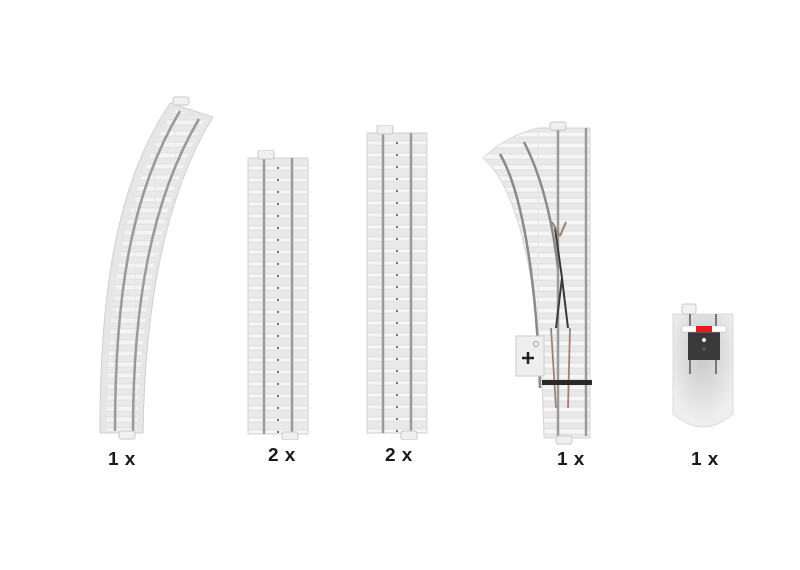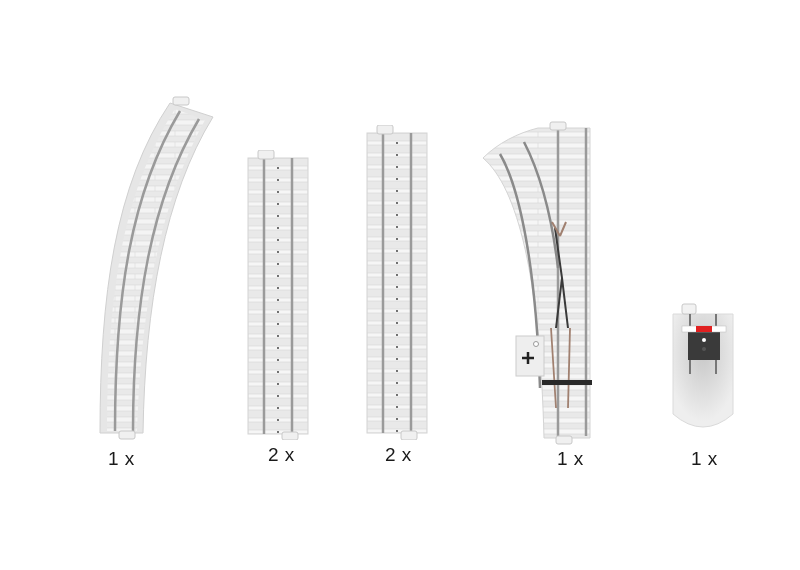--- a/index.html
+++ b/index.html
@@ -1,19 +1,19 @@
 <!DOCTYPE html>
 <html><head>
   <meta charset="utf-8">
   <style>
     html, body { margin: 0; padding: 0; background: #ffffff; }
     body { width: 800px; height: 570px; position: relative; overflow: hidden;
            font-family: "Liberation Sans", sans-serif; }
     .piece { position: absolute; }
-    .qty { position: absolute; font-weight: normal; font-size: 19px; color: #1a1a1a;
+    .qty { position: absolute; font-weight: bold; font-size: 19px; color: #1a1a1a;
            font-family: "Liberation Sans", sans-serif; letter-spacing: 0.5px; }
     svg { display: block; }
   </style>
 </head>
 <body>
 
 <div class="piece" style="left:95px;top:95px;">
   <svg width="130" height="350" viewBox="0 0 130 350">
     <defs>
       <pattern id="ties1" width="20" height="11" patternUnits="userSpaceOnUse">

